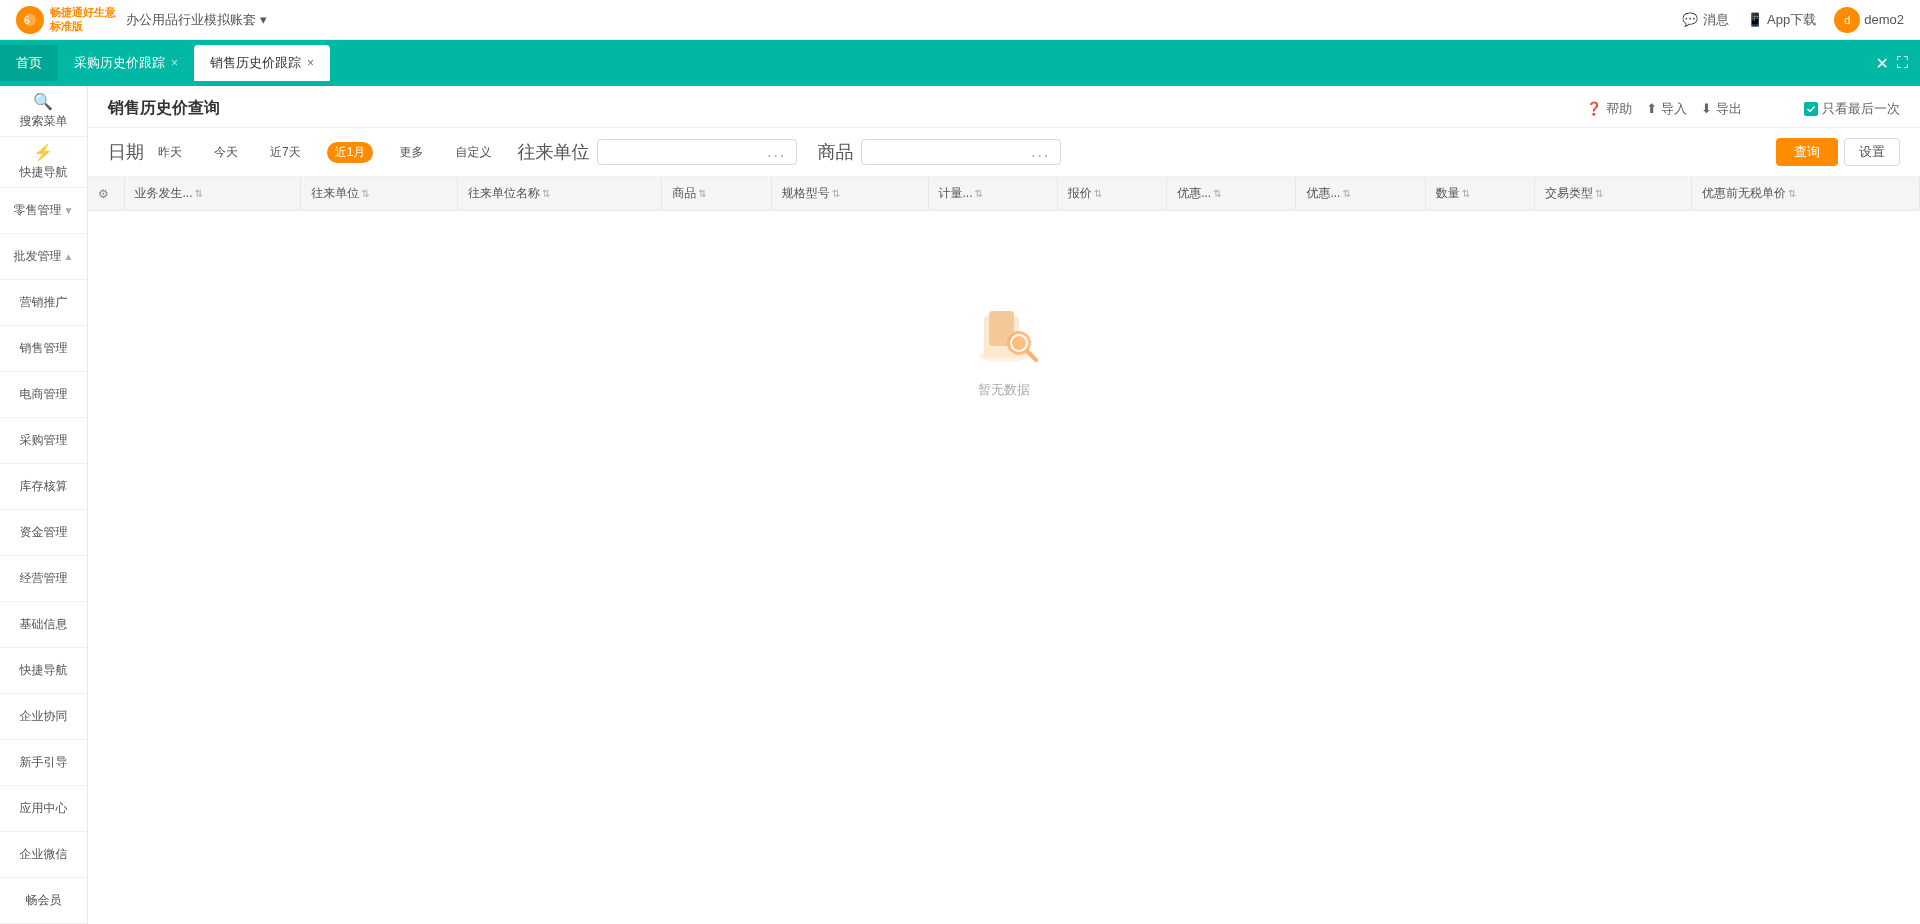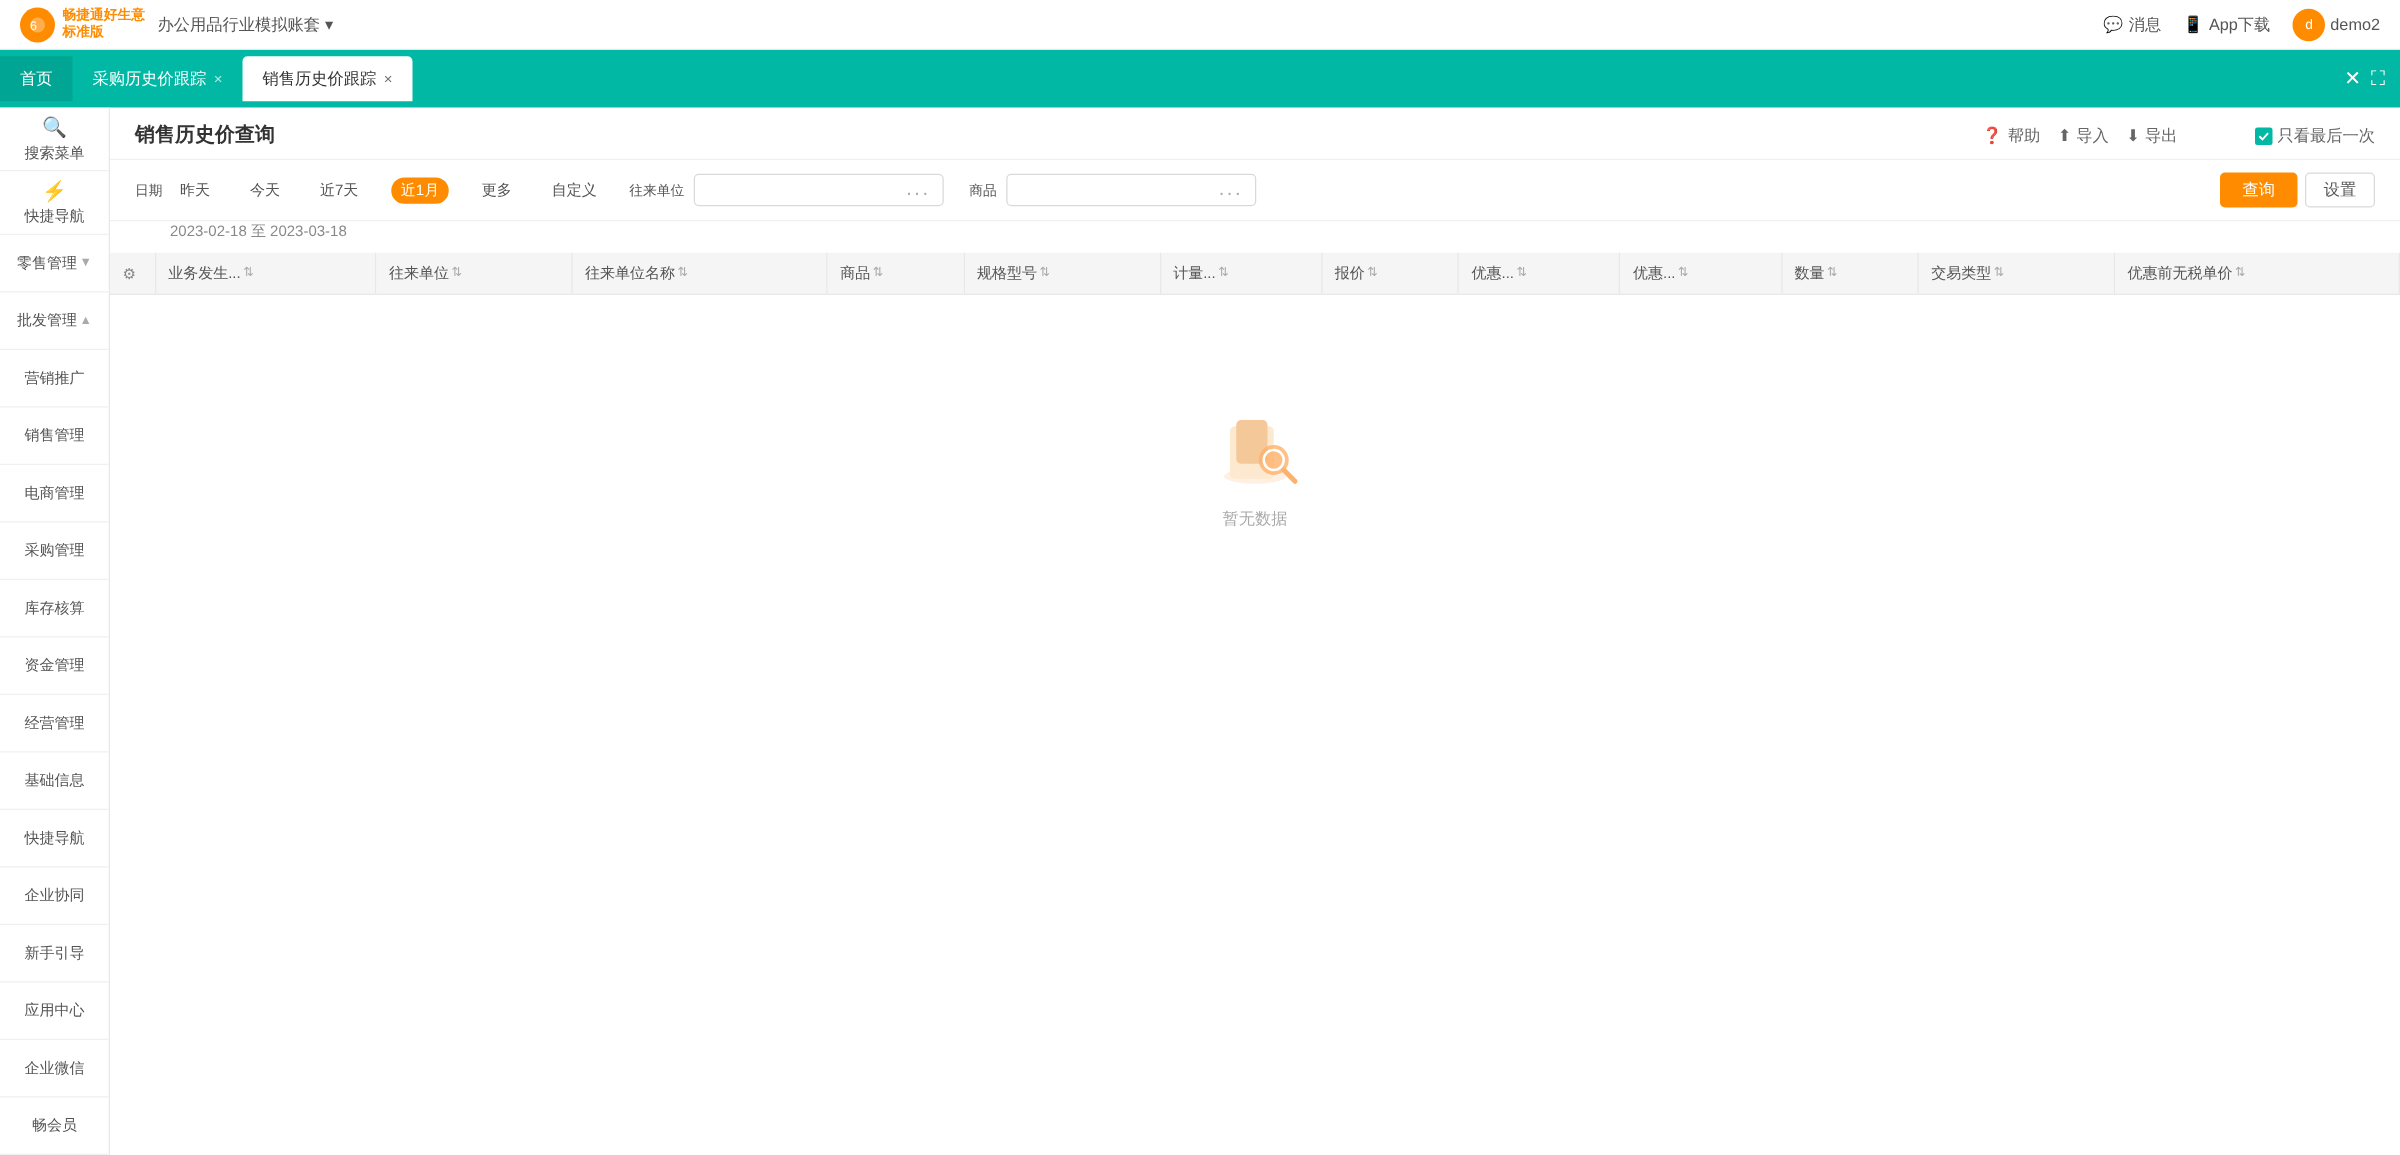--- a/index.html
+++ b/index.html
@@ -109,21 +109,21 @@
     .filter-bar {
       padding: 10px 20px;
       display: flex;
       align-items: center;
       gap: 20px;
       border-bottom: 1px solid #f0f0f0;
       flex-shrink: 0;
       flex-wrap: wrap;
     }
     .filter-group { display: flex; align-items: center; gap: 8px; }
-    .filter-label { color: #555; font-size: 11px; white-space: nowrap; }
+    .filter-label { color: #555; font-size: 18px; white-space: nowrap; }
     .date-tabs { display: flex; gap: 20px; }
     .date-tab { padding: 2px 6px; font-size: 12px; color: #555; cursor: pointer; border-radius: 3px; }
     .date-tab.active { background: #ff8c00; color: #fff; border-radius: 12px; padding: 2px 8px; }
     .filter-input {
       border: 1px solid #d9d9d9;
       border-radius: 4px;
       padding: 3px 10px;
       font-size: 13px;
       color: #333;
       min-width: 200px;
@@ -347,25 +347,20 @@
             <span></span>
             <span class="dots">...</span>
           </div>
         </div>
         <div class="filter-actions">
           <button class="btn-query">查询</button>
           <button class="btn-settings">设置</button>
         </div>
       </div>
 
-      <div style="padding: 0 20px 8px 20px; flex-shrink:0;">
-        <span style="margin-left: 28px;">
-          <span style="color:#888;font-size:12px;">2023-02-18 至 2023-03-18</span>
-        </span>
-      </div>
 
       <div class="table-container">
         <table class="data-table">
           <thead>
             <tr>
               <th class="settings-th">
                 <span class="settings-th-btn">⚙</span>
               </th>
               <th>
                 <div class="th-inner">

